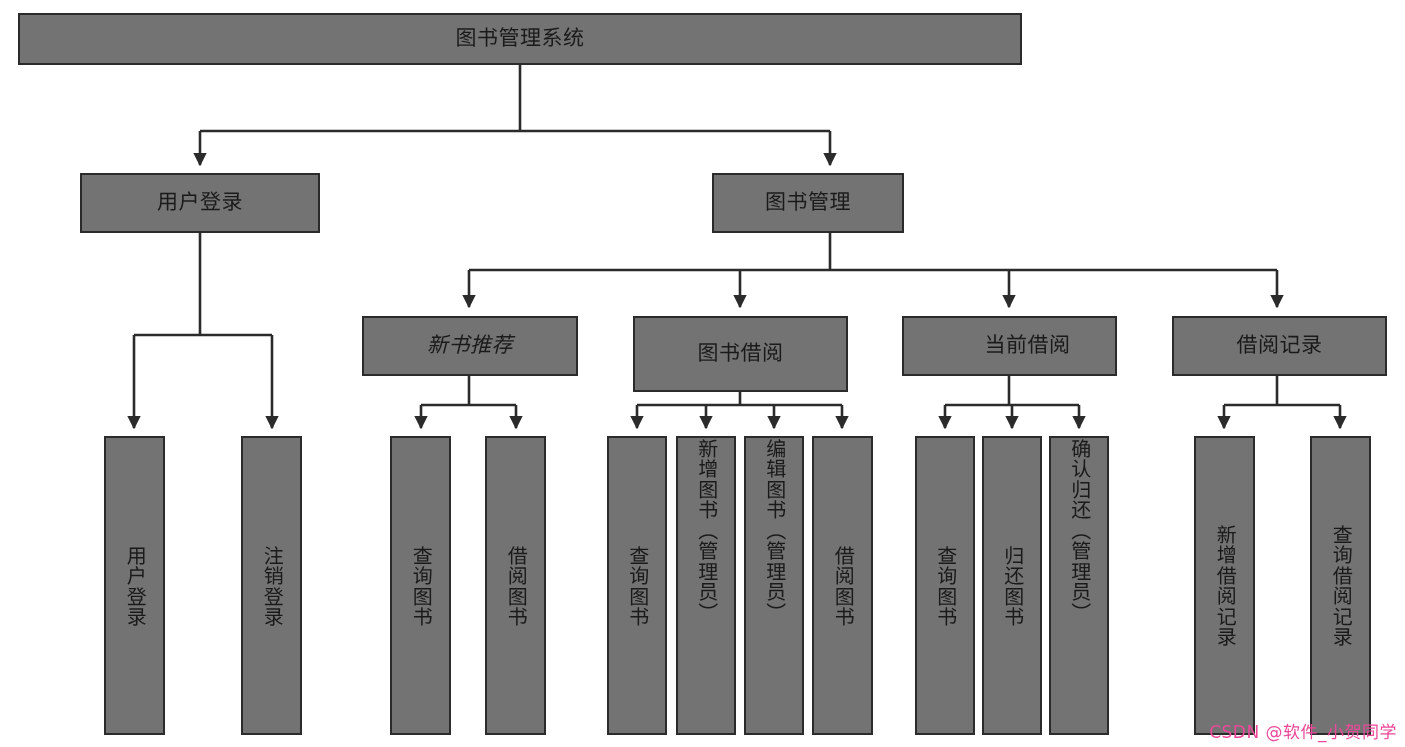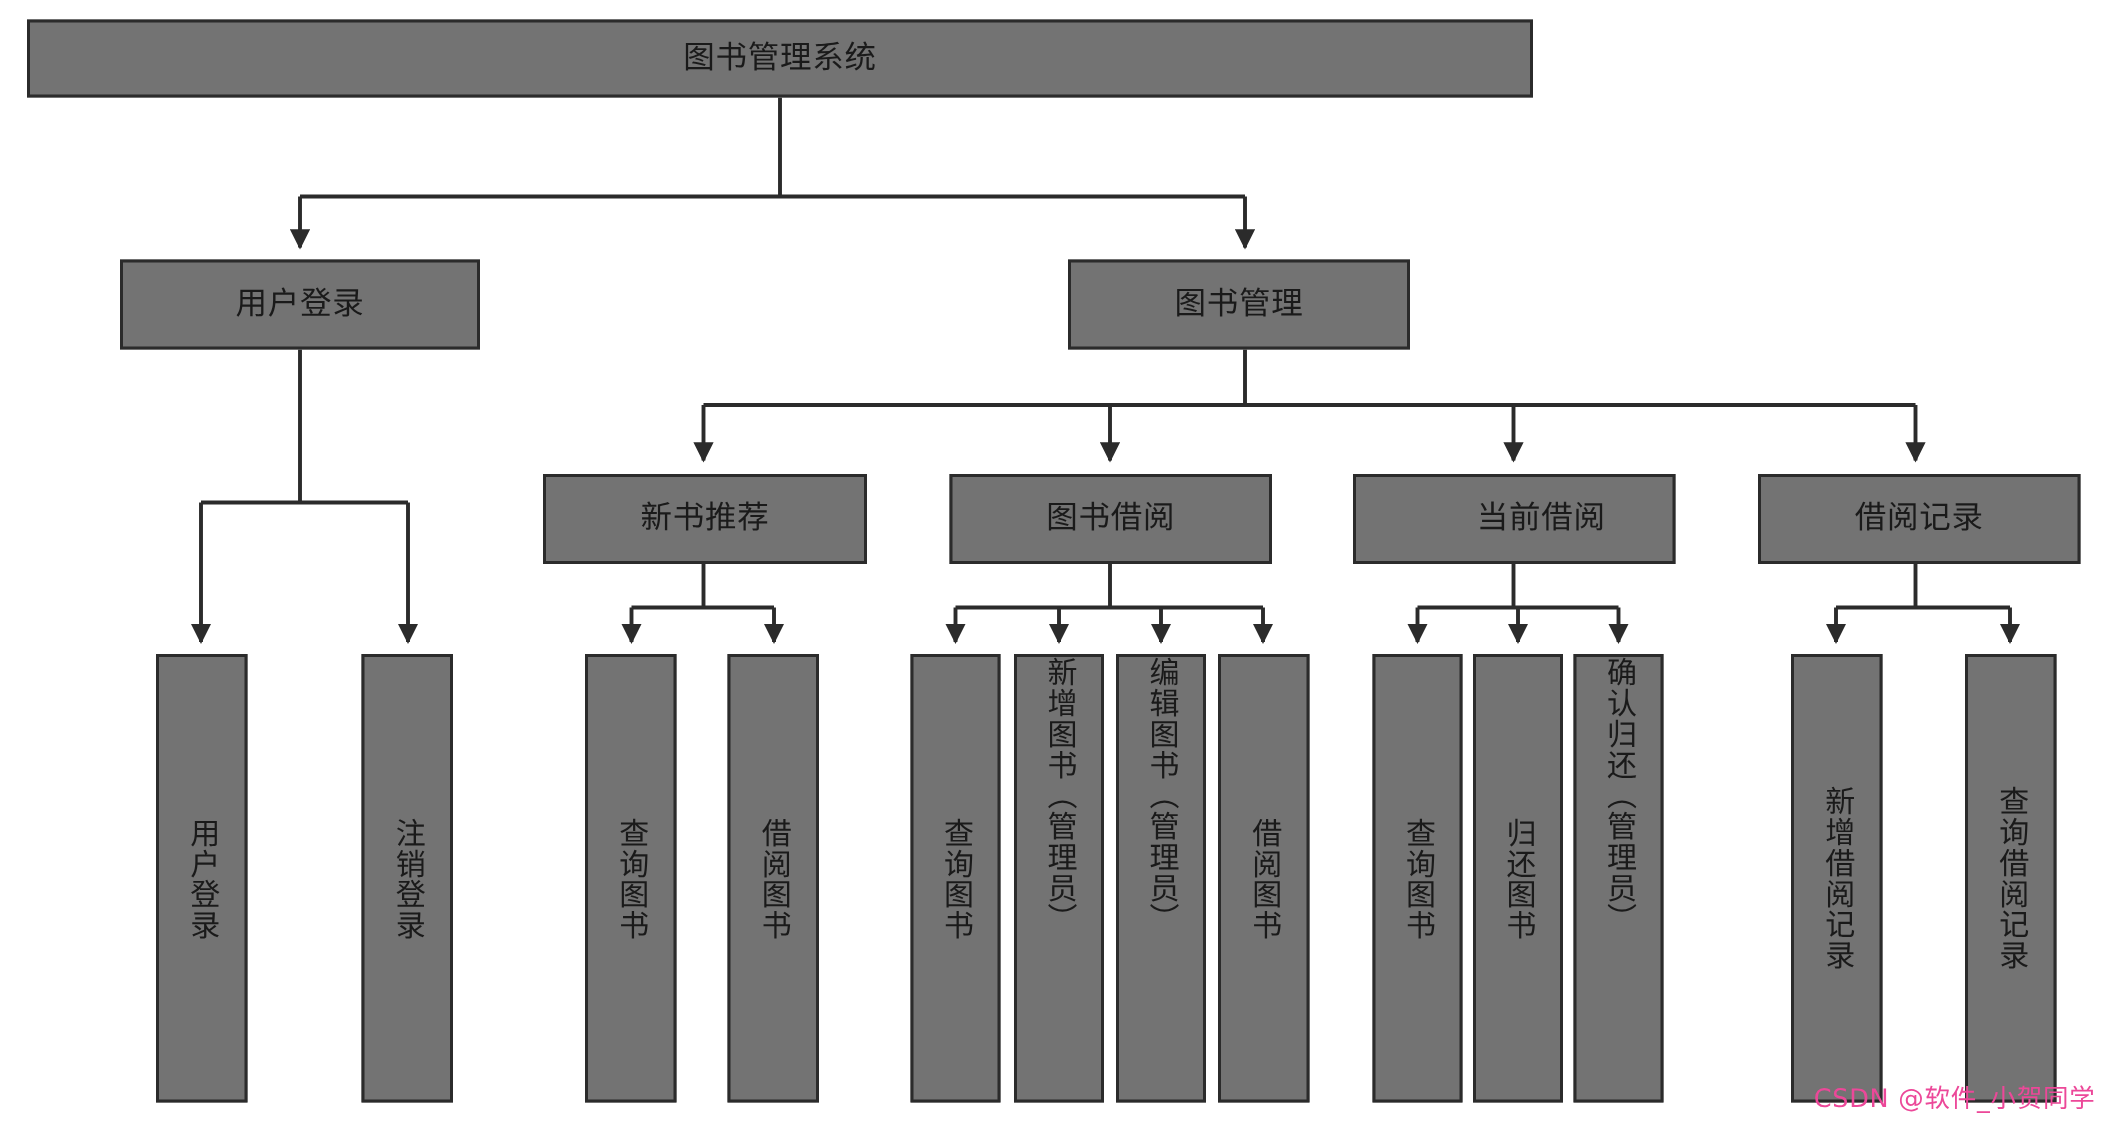--- a/index.html
+++ b/index.html
@@ -136,29 +136,29 @@
   </svg>
 
   <div class="node root horiz" style="left:18px; top:13px; width:1004px; height:52px;">
     <span class="label">图书管理系统</span>
   </div>
 
   <div class="node horiz" style="left:80px; top:173px; width:240px; height:60px;">
     <span class="label">用户登录</span>
   </div>
 
-  <div class="node horiz" style="left:712px; top:173px; width:228px; height:60px;">
+  <div class="node horiz" style="left:712px; top:173px; width:192px; height:60px;">
     <span class="label">图书管理</span>
   </div>
 
-  <div class="node horiz" style="left:362px; top:316px; width:216px; height:60px;">
+  <div class="node horiz" style="left:362px; top:316px; width:216px; height:60px;font-style:italic;">
     <span class="label">新书推荐</span>
   </div>
 
-  <div class="node horiz" style="left:633px; top:316px; width:215px; height:60px;">
+  <div class="node horiz" style="left:633px; top:316px; width:215px; height:76px;">
     <span class="label">图书借阅</span>
   </div>
 
   <div class="node horiz" style="left:902px; top:316px; width:215px; height:60px;padding-left:36px;">
     <span class="label">当前借阅</span>
   </div>
 
   <div class="node horiz" style="left:1172px; top:316px; width:215px; height:60px;align-items:center;">
     <span class="label">借阅记录</span>
   </div>

